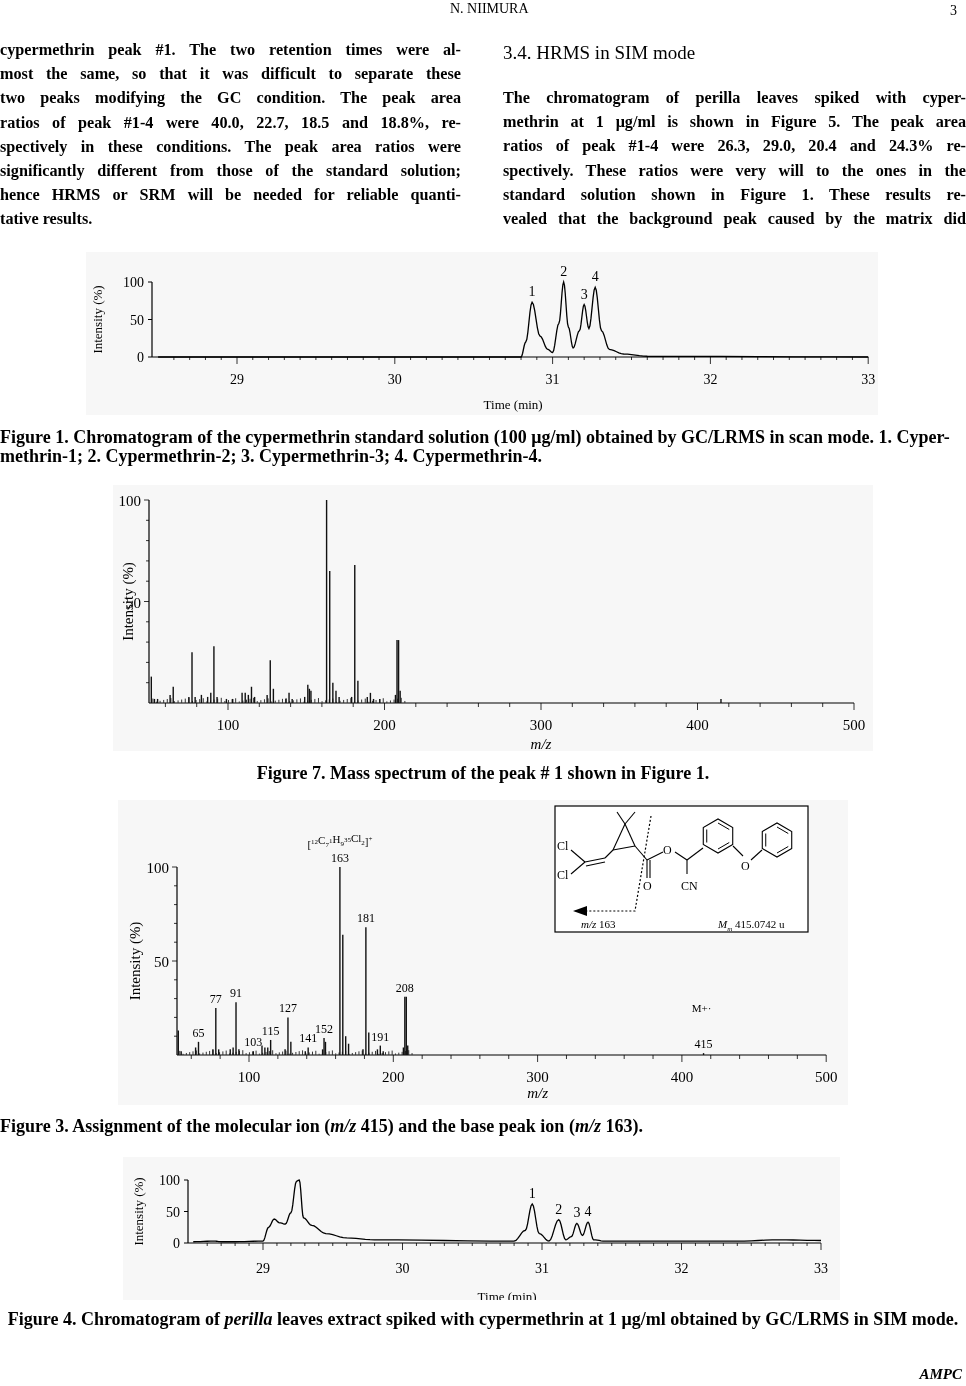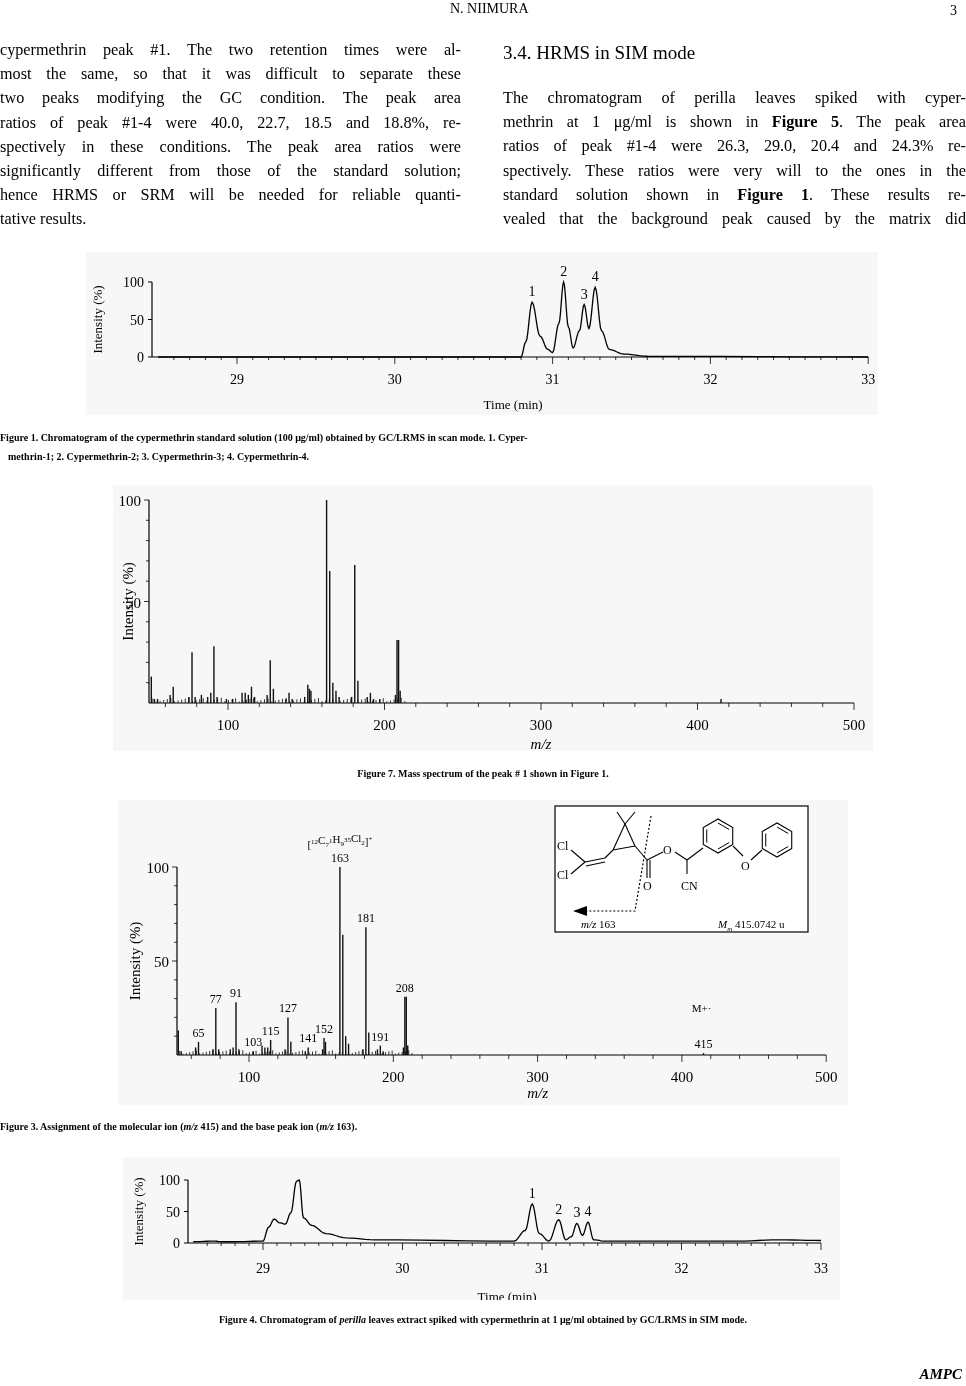--- a/index.html
+++ b/index.html
@@ -1,24 +1,24 @@
 <!DOCTYPE html>
 <html><head>
 <meta charset="utf-8">
 <style>
   html, body { margin:0; padding:0; background:#ffffff; }
   body { width:966px; height:1386px; position:relative; overflow:hidden;
          font-family:"Liberation Serif", serif; color:#000; }
   .abs { position:absolute; }
   .hdr { font-size:14px; }
   .para { font-size:16.2px; line-height:24.2px; text-align:justify; text-align-last:auto; }
-  .para .line { display:block; text-align:justify; text-align-last:justify; height:24.2px; white-space:nowrap; }
+  .para .line { display:block; text-align:justify; text-align-last:justify; height:24.2px; white-space:nowrap;font-weight:bold; }
   .para .line.last { text-align-last:left; }
   .sec-title { font-size:19px; font-weight:normal; }
-  .caption { font-size:10px; font-weight:bold; line-height:19px; }
+  .caption { font-size:18px; font-weight:bold; line-height:19px; }
   .fig-box { background:#f7f7f7; }
   svg text { font-family:"Liberation Serif", serif; }
   .footer { font-size:15px; }
 </style>
 </head>
 <body>
 
 <div class="abs hdr" style="left:450px; top:1px;">N. NIIMURA</div>
 <div class="abs hdr" style="left:950px; top:3px;">3</div>
 
@@ -107,21 +107,21 @@
       <text x="0" y="0" text-anchor="middle" font-size="13" transform="translate(16,67.5) rotate(-90)">Intensity (%)</text>
       <polyline points="72.1,105 132.58999999999992,105 193.07999999999987,105 253.56999999999977,105 314.0600000000003,105 374.5500000000002,105 435.04000000000013,105 435.82899999999995,103.99519052838329 436.6179999999998,101.25 437.40699999999964,97.5 438.1960000000001,93.75 438.9849999999999,91.00480947161671 439.7739999999998,90 440.8259999999999,87.33725490021573 441.8780000000001,80.0625 442.93000000000023,70.125 443.98199999999986,60.18750000000001 445.034,52.912745099784274 446.0860000000002,50.25 447.4010000000001,52.5108213111376 448.716,58.6875 450.0310000000005,67.125 451.34600000000046,75.5625 452.66100000000034,81.73917868886241 453.9760000000003,84 455.2910000000002,84.90432852445504 456.60600000000017,87.375 457.92100000000005,90.75 459.236,94.125 460.55099999999993,96.59567147554496 461.8659999999998,97.5 462.6549999999997,97.70096189432334 463.4440000000001,98.25 464.23299999999995,99 465.02199999999976,99.75 465.8110000000002,100.29903810567666 466.6,100.5 467.6520000000002,98.54062153034741 468.7039999999998,93.1875 469.756,85.875 470.8080000000001,78.5625 471.85999999999973,73.20937846965259 472.91199999999986,71.25 473.70099999999974,68.48677395305405 474.4900000000001,60.9375 475.279,50.625 476.0679999999998,40.3125 476.8570000000002,32.763226046945945 477.6460000000001,30 478.4349999999999,33.01442841485013 479.22400000000033,41.25 480.01300000000015,52.5 480.802,63.74999999999999 481.5910000000004,71.98557158514987 482.3800000000002,75 483.1690000000001,76.4067332602634 483.9579999999999,80.25 484.74700000000036,85.5 485.5360000000002,90.75 486.32500000000005,94.5932667397366 487.11399999999986,96 488.16600000000005,94.84446910764078 489.2180000000002,91.6875 490.2699999999998,87.375 491.32199999999995,83.0625 492.37400000000014,79.90553089235922 493.4260000000003,78.75 494.21500000000015,76.99158342467075 495.00399999999996,72.1875 495.7930000000004,65.625 496.5820000000002,59.0625 497.3710000000001,54.258416575329235 498.1599999999999,52.5 498.9489999999997,54.107695154586736 499.73800000000017,58.5 500.527,64.5 501.31599999999986,70.5 502.10500000000025,74.89230484541326 502.8940000000001,76.5 503.94600000000025,73.73677395305405 504.9979999999999,66.1875 506.05,55.875 507.1020000000002,45.5625 508.15399999999977,38.013226046945945 509.20599999999996,35.25 510.2580000000001,38.16394746768846 511.3099999999997,46.125 512.3619999999999,57 513.414,67.875 514.4659999999997,75.83605253231154 515.5179999999998,78.75 516.8329999999997,80.00601183952088 518.1479999999997,83.4375 519.4630000000002,88.125 520.778,92.8125 522.0930000000001,96.24398816047912 523.4079999999999,97.5 525.7750000000001,97.80144284148501 528.142,98.625 530.5090000000002,99.75 532.8759999999997,100.875 535.2429999999998,101.69855715851499 537.6099999999999,102 541.5550000000003,102.15072142074251 545.5,102.5625 549.4449999999998,103.125 553.3900000000001,103.6875 557.3350000000005,104.09927857925749 561.2800000000002,104.25 598.1000000000004,104.30024047358083 634.9200000000005,104.4375 671.7399999999996,104.625 708.5599999999997,104.8125 745.3799999999999,104.94975952641917 782.2,105" fill="none" stroke="#000" stroke-width="1.3"></polyline>
       <text x="446.0860000000002" y="44.25" text-anchor="middle" font-size="14">1</text>
       <text x="477.6460000000001" y="24" text-anchor="middle" font-size="14">2</text>
       <text x="498.1599999999999" y="46.5" text-anchor="middle" font-size="14">3</text>
       <text x="509.20599999999996" y="29.25" text-anchor="middle" font-size="14">4</text>
     </svg>
 </div>
 <div class="abs caption" style="left:0px; top:428px; width:966px;">
   <div style="white-space:nowrap;">Figure 1. Chromatogram of the cypermethrin standard solution (100 μg/ml) obtained by GC/LRMS in scan mode. 1. Cyper-</div>
-  <div style="white-space:nowrap;margin-left:8px;">methrin-1; 2. Cypermethrin-2; 3. Cypermethrin-3; 4. Cypermethrin-4.</div>
+  <div style="white-space:nowrap;">methrin-1; 2. Cypermethrin-2; 3. Cypermethrin-3; 4. Cypermethrin-4.</div>
 </div>
 
 <div class="abs fig-box" style="left:113px; top:485px; width:760px; height:266px;">
   <svg id="fig2" width="760" height="266">
       <line x1="36" y1="15.000000000000028" x2="36" y2="218" stroke="#000" stroke-width="1.2"></line>
       <line x1="36" y1="218" x2="741" y2="218" stroke="#000" stroke-width="1.2"></line>
       <line x1="33" y1="197.7" x2="36" y2="197.7" stroke="#000" stroke-width="0.8"></line>
       <line x1="33" y1="177.4" x2="36" y2="177.4" stroke="#000" stroke-width="0.8"></line>
       <line x1="33" y1="157.10000000000002" x2="36" y2="157.10000000000002" stroke="#000" stroke-width="0.8"></line>
       <line x1="33" y1="136.8" x2="36" y2="136.8" stroke="#000" stroke-width="0.8"></line>

